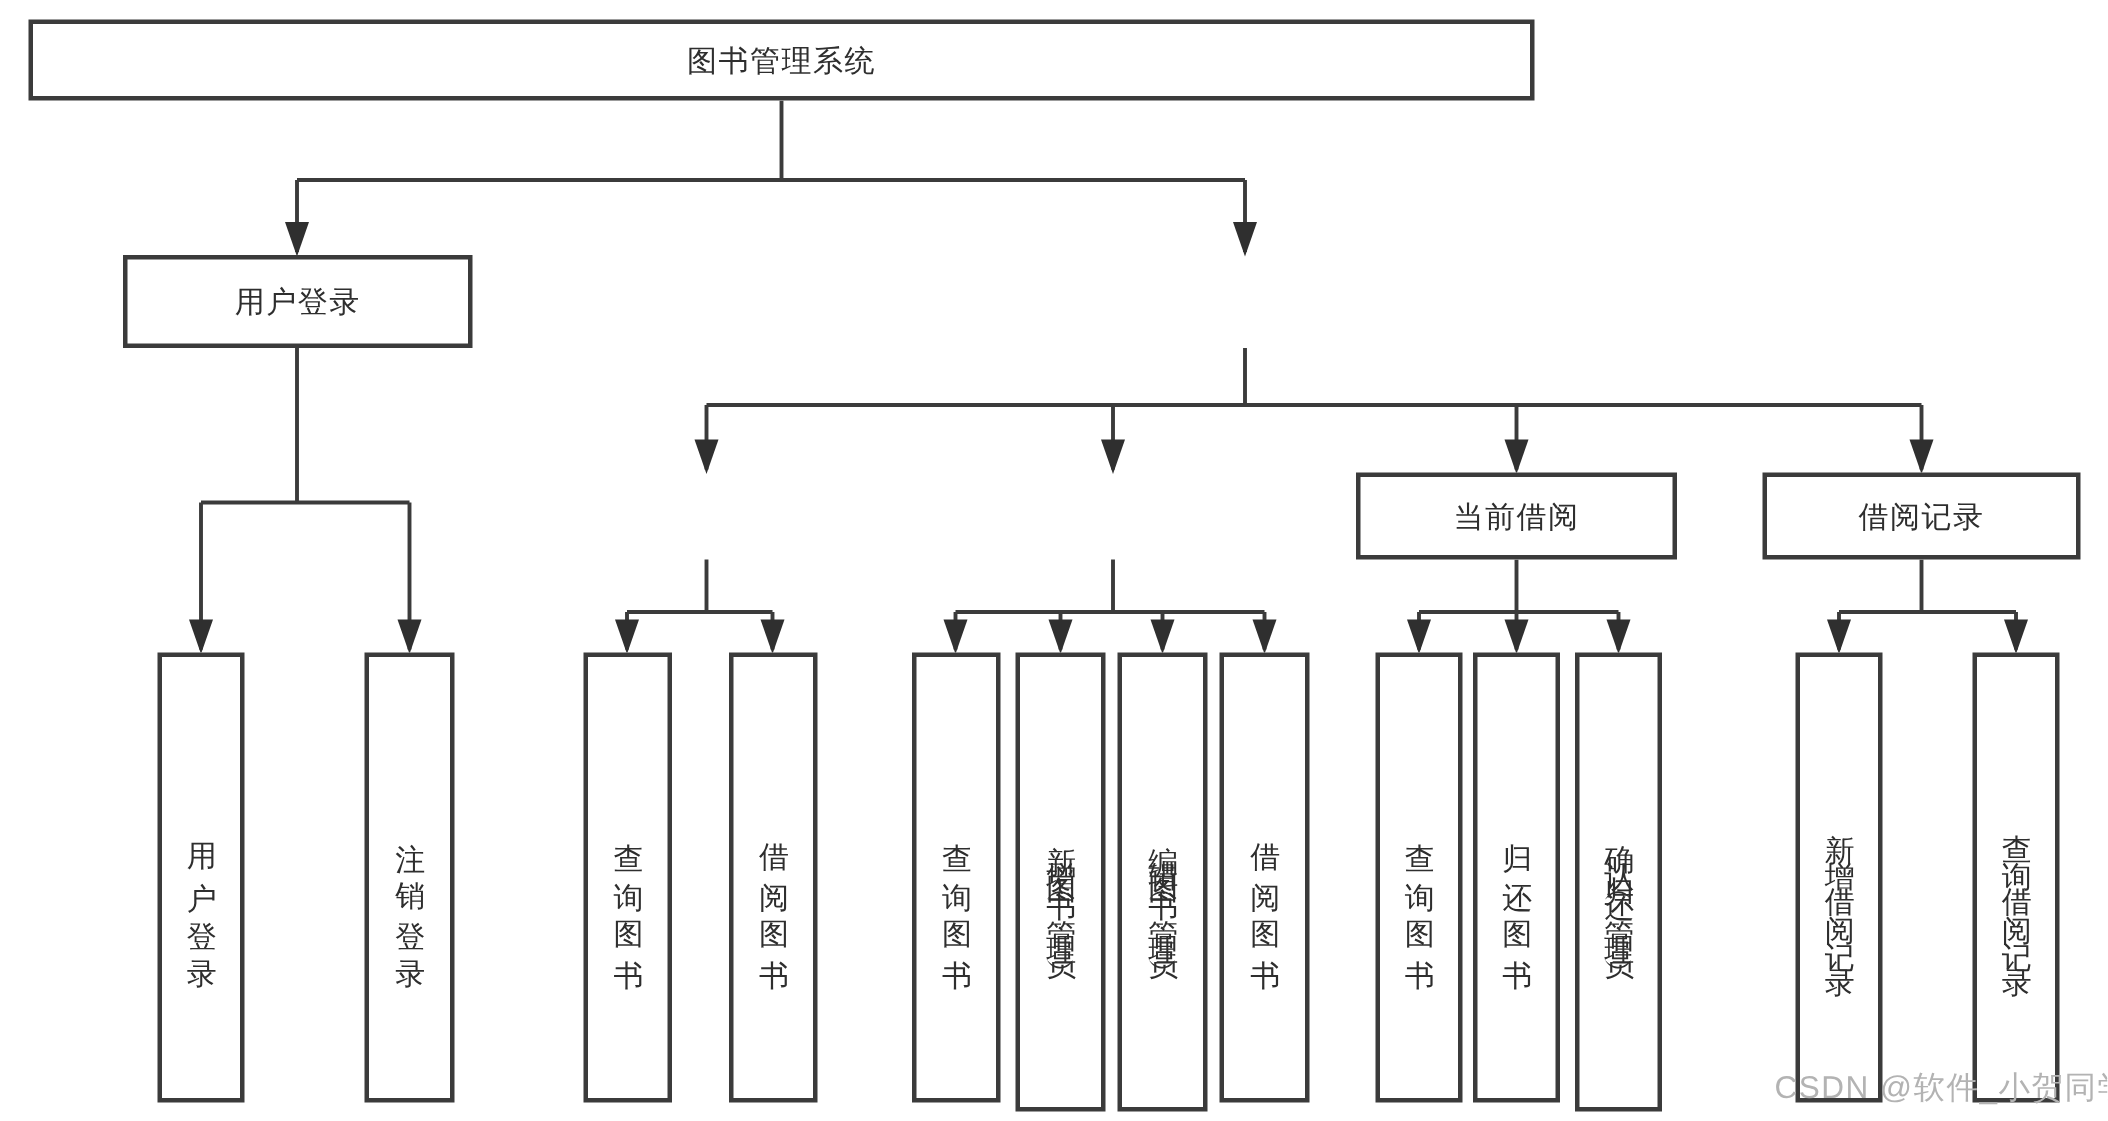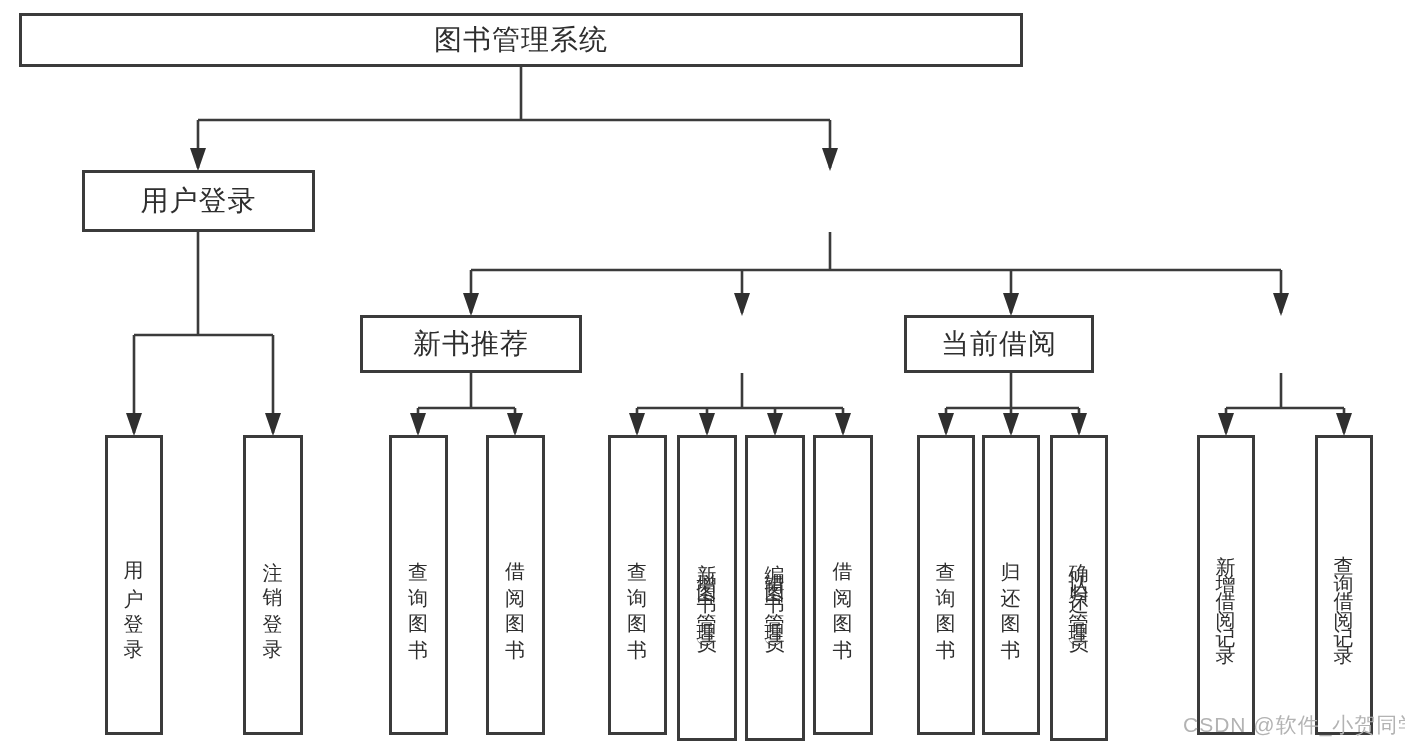--- a/index.html
+++ b/index.html
@@ -27,41 +27,41 @@
     position: absolute;
     box-sizing: border-box;
     border: 3px solid #3b3b3b;
     background: #ffffff;
     display: flex;
     align-items: center;
     justify-content: center;
     color: #2e2e2e;
   }
   .hbox span {
-    font-size: 28px;
+    font-size: 20px;
     letter-spacing: 1px;
     white-space: nowrap;
   }
   .vbox span {
     writing-mode: vertical-rl;
     text-orientation: mixed;
     font-size: 20px;
     line-height: 1;
     white-space: nowrap;
   }
   .len4 span { letter-spacing: 26px; margin-bottom: -26px; }
   .len6 span { letter-spacing: 18px; margin-bottom: -18px; }
   .len9 span { letter-spacing: 10px; margin-bottom: -10px; }
   
   #root-box            { left: 19px;   top: 13px;  width: 1004px; height: 54px; }
   #user-login-box      { left: 82px;   top: 170px; width: 233px;  height: 62px; }
   #book-mgmt-box       { left: 712px;  top: 170px; width: 235px;  height: 62px; }
   #new-book-box        { left: 360px;  top: 315px; width: 222px;  height: 58px; }
   #book-borrow-box     { left: 636px;  top: 315px; width: 212px;  height: 58px; }
-  #current-borrow-box  { left: 904px;  top: 315px; width: 190px;  height: 58px; }
+  #current-borrow-box  { left: 904px;  top: 315px; width: 214px;  height: 58px; }
   #borrow-record-box   { left: 1175px; top: 315px; width: 212px;  height: 58px; }
   .leaf { top: 435px; height: 300px; }
   #leaf-ul-1 { left: 105px;  width: 58px; }
   #leaf-ul-2 { left: 243px;  width: 60px; }
   #leaf-nb-1 { left: 389px;  width: 59px; }
   #leaf-nb-2 { left: 486px;  width: 59px; }
   #leaf-bb-1 { left: 608px;  width: 59px; }
   #leaf-bb-2 { left: 677px;  width: 60px; height: 306px; }
   #leaf-bb-3 { left: 745px;  width: 60px; height: 306px; }
   #leaf-bb-4 { left: 813px;  width: 60px; }
@@ -155,26 +155,26 @@
   </svg>
 
   <div class="node hbox" id="root-box">
     <span>图书管理系统</span>
   </div>
 
   <div class="node hbox" id="user-login-box">
     <span>用户登录</span>
   </div>
 
-  <div class="node hbox" id="new-book-box">
-    <span>新书推荐</span>
-  </div>
   <div class="node hbox" id="current-borrow-box">
     <span>当前借阅</span>
   </div>
+  <div class="node hbox" id="borrow-record-box">
+    <span>借阅记录</span>
+  </div>
 
   <div class="node vbox leaf len4" id="leaf-ul-1">
     <span>用户登录</span>
   </div>
   <div class="node vbox leaf len4" id="leaf-ul-2">
     <span>注销登录</span>
   </div>
 
   <div class="node vbox leaf len4" id="leaf-nb-1">
     <span>查询图书</span>

